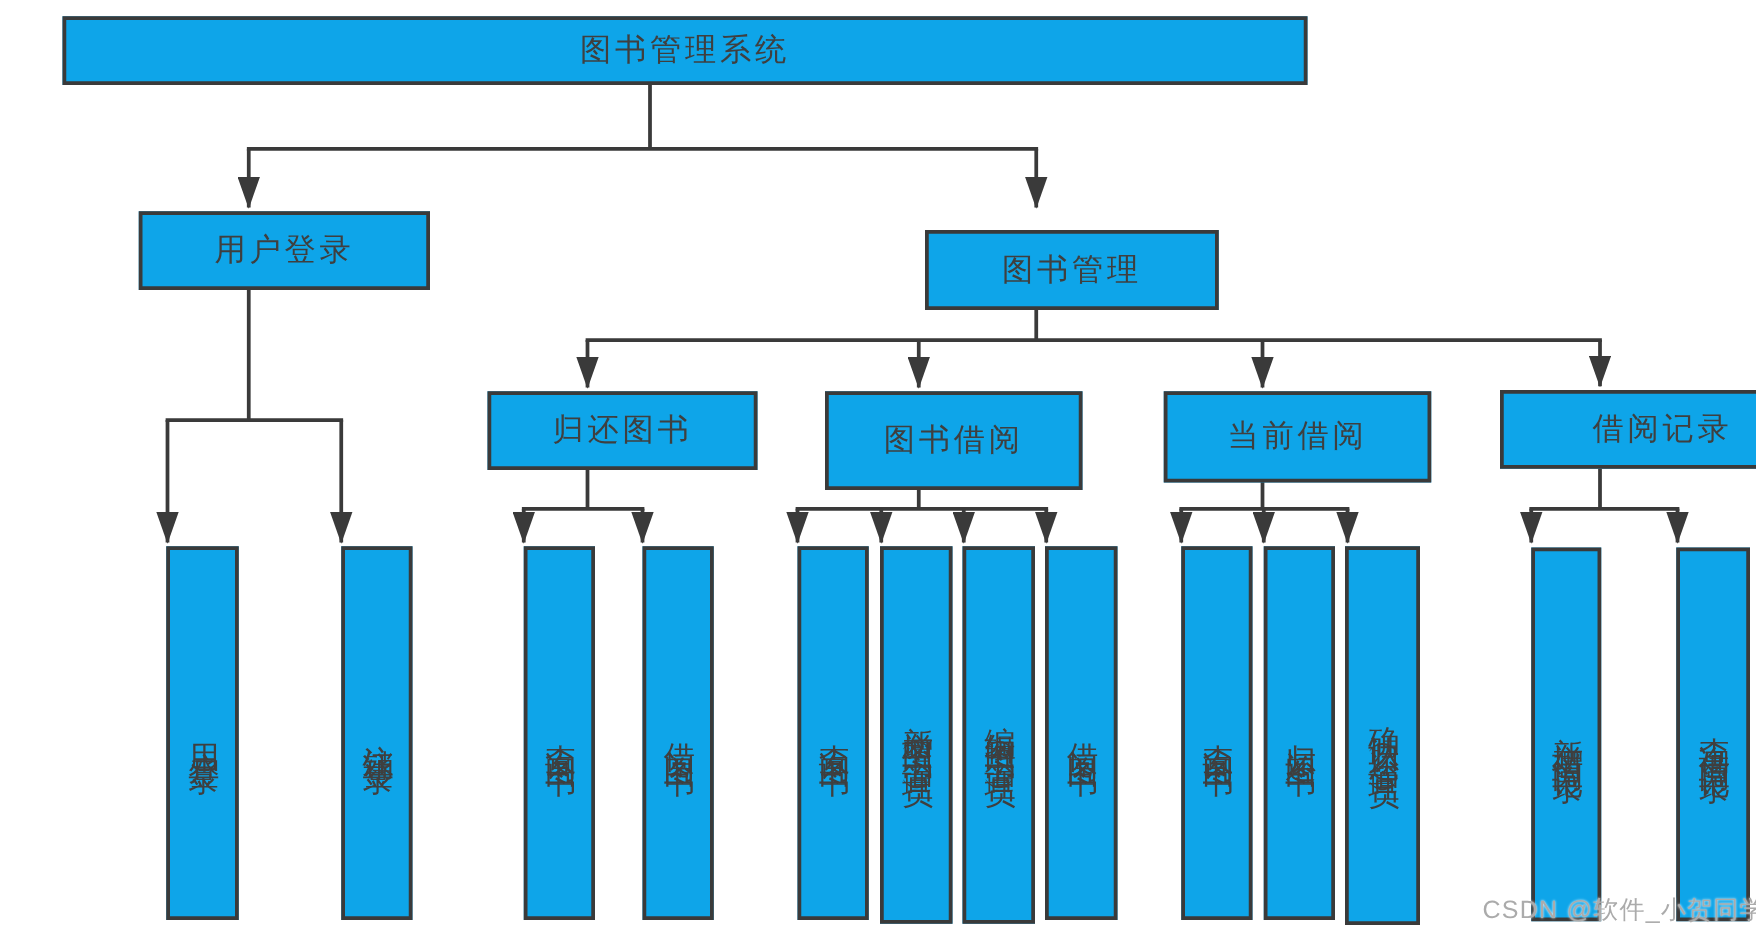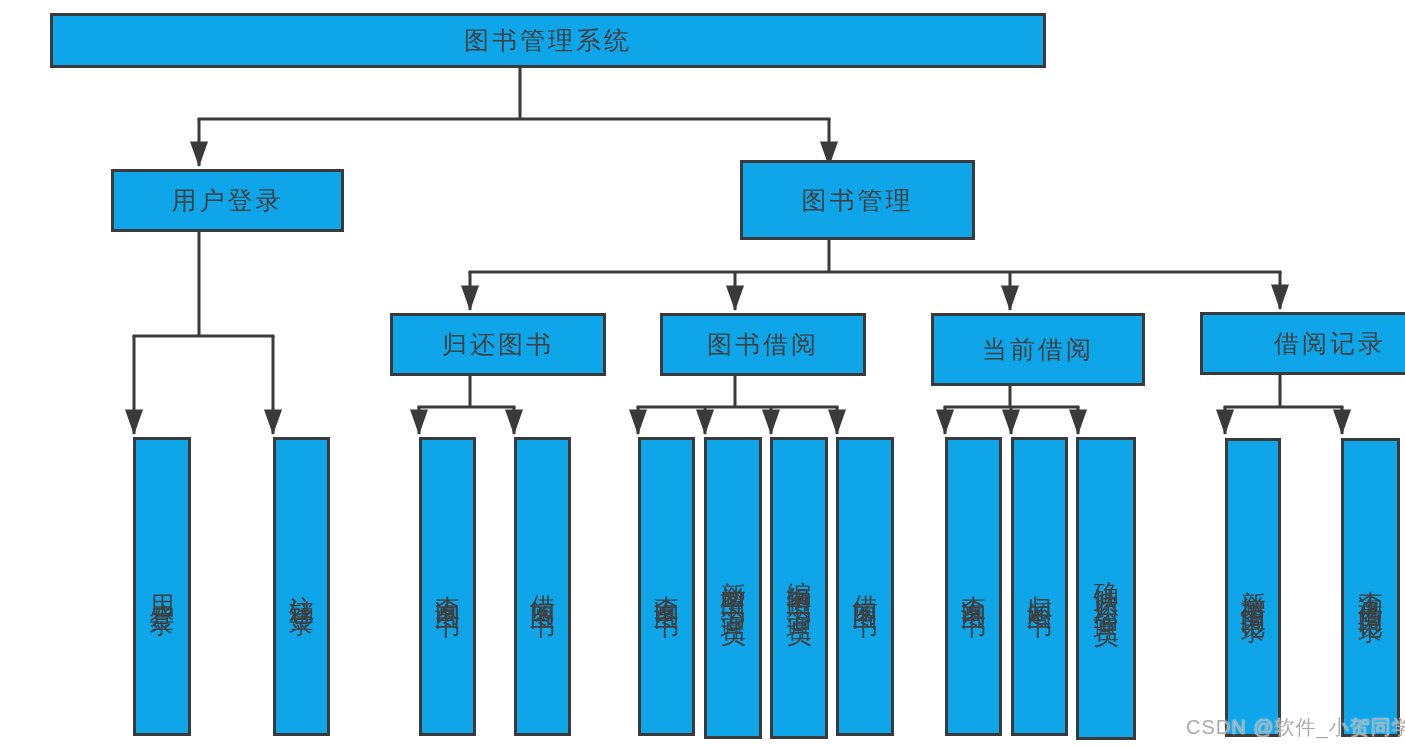--- a/index.html
+++ b/index.html
@@ -103,28 +103,28 @@
     <line class="connector" x1="1342" y1="407" x2="1342" y2="434" marker-end="url(#arrow)"></line>
   </svg>
 
   <div class="box" style="left:22px;top:13px;width:996px;height:55px">
     <span class="h-label">图书管理系统</span>
   </div>
 
   <div class="box" style="left:83px;top:169px;width:233px;height:63px">
     <span class="h-label">用户登录</span>
   </div>
-  <div class="box" style="left:712px;top:160px;width:235px;height:80px">
+  <div class="box" style="left:712px;top:184px;width:235px;height:64px">
     <span class="h-label">图书管理</span>
   </div>
 
   <div class="box" style="left:362px;top:313px;width:216px;height:63px">
     <span class="h-label">归还图书</span>
   </div>
-  <div class="box" style="left:632px;top:313px;width:206px;height:63px">
+  <div class="box" style="left:632px;top:313px;width:206px;height:79px">
     <span class="h-label">图书借阅</span>
   </div>
   <div class="box" style="left:903px;top:313px;width:214px;height:73px">
     <span class="h-label">当前借阅</span>
   </div>
   <div class="box" style="left:1172px;top:312px;width:260px;height:63px">
     <span class="h-label">借阅记录</span>
   </div>
 
   <div class="box leaf" style="left:105px;top:437px;width:58px;height:299px">

